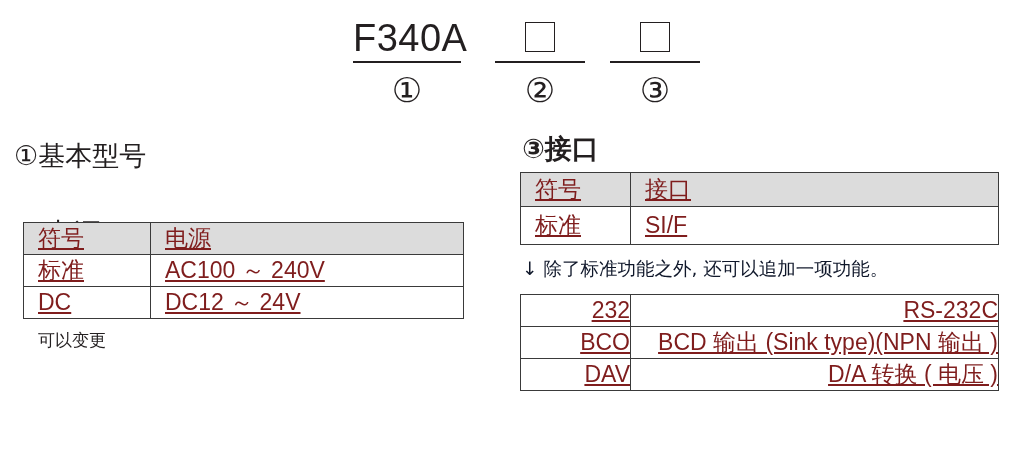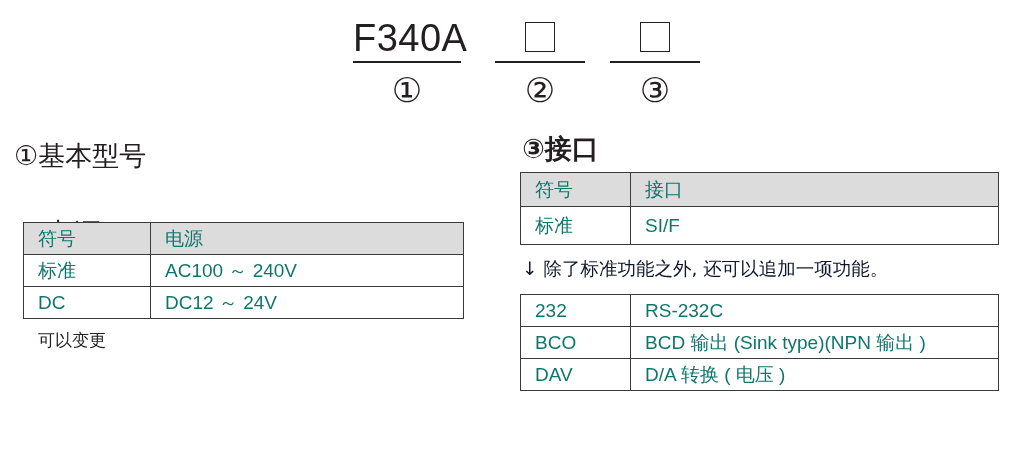--- a/index.html
+++ b/index.html
@@ -4,21 +4,21 @@
 <style>
   html, body { margin:0; padding:0; background:#ffffff; }
   body { width:1024px; height:460px; position:relative; overflow:hidden;
          font-family:"DejaVu Sans", "Liberation Sans", sans-serif; color:#231f20; }
   .code-part { position:absolute; text-align:center; }
   .model { font-family:"Liberation Sans", sans-serif; font-size:38px; line-height:40px; letter-spacing:0.5px; color:#231f20; }
   .box { width:30px; height:30px; border:1.6px solid #231f20; box-sizing:border-box; margin:0 auto; }
   .uline { position:absolute; height:1.6px; background:#231f20; }
   .circnum { position:absolute; font-size:34px; line-height:36px; text-align:center; color:#231f20; }
   .heading { position:absolute; font-size:27px; line-height:30px; color:#231f20; }
-  table.spec { position:absolute; border-collapse:collapse; font-family:"Liberation Sans", "DejaVu Sans", sans-serif; font-size:19px; color:#0f766e; }
+  table.spec { position:absolute; border-collapse:collapse; font-family:"Liberation Sans", "DejaVu Sans", sans-serif; font-size:23px; color:#7f1d1d;text-decoration:underline; }
   table.spec td { border:1.5px solid #3a3a3a; padding:0 0 0 14px; height:31px; line-height:31px; white-space:nowrap; }
   table.spec tr.hdr td { background:#dcdcdc; }
   .note { position:absolute; font-size:17px; line-height:20px; color:#231f20; }
   .note2 { position:absolute; font-size:18.5px; line-height:22px; color:#0f172a; }
 </style>
 </head>
 <body>
 
 <div class="code-part model" style="left:353px; top:18px; width:108px;">F340A</div>
 <div class="code-part" style="left:495px; top:22px; width:90px;">
@@ -65,21 +65,21 @@
     <td style="height:33px; line-height:33px;">接口</td>
   </tr>
   <tr>
     <td style="height:37px; line-height:37px;">标准</td>
     <td style="height:37px; line-height:37px;">SI/F</td>
   </tr>
 </tbody>
   </table>
 <div class="note2" style="left:522px; top:258px;">↓ 除了标准功能之外, 还可以追加一项功能。</div>
 
-<table class="spec" style="left:520px; top:294px; width:479px;">
+<table class="spec" style="left:520px; top:294px; width:479px;text-align:right;">
   <tbody>
       <tr>
     <td style="width:95px;">232</td>
     <td>RS-232C</td>
   </tr>
   <tr>
     <td>BCO</td>
     <td>BCD 输出 (Sink type)(NPN 输出 )</td>
   </tr>
   <tr>

